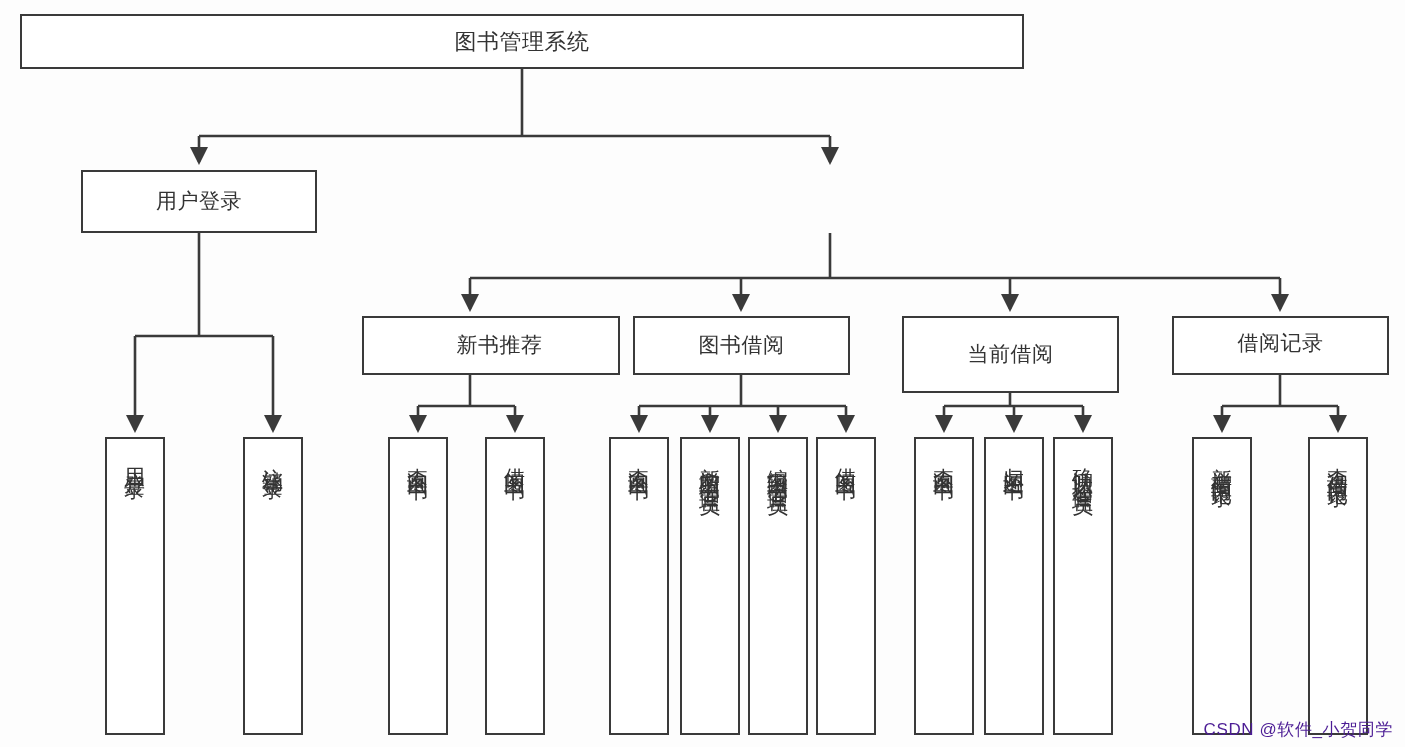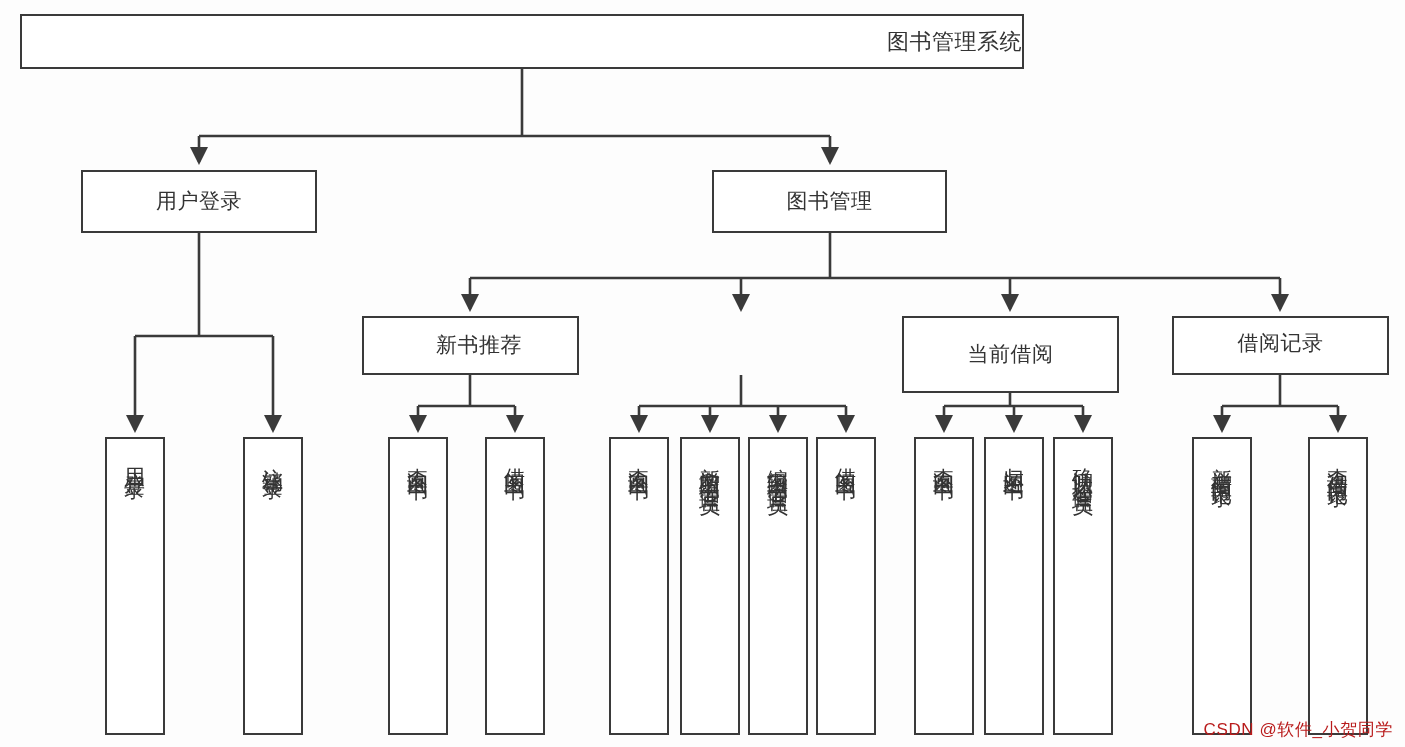--- a/index.html
+++ b/index.html
@@ -60,21 +60,21 @@
     line-height: 1.0;
     height: auto;
   }
   .node.root .label { font-size: 22px; }
 
   #watermark {
     position: absolute;
     right: 12px;
     bottom: 6px;
     font-size: 17px;
-    color: #b91c1c;
+    color: #4c1d95;
     letter-spacing: 0.6px;
     white-space: nowrap;
     font-family: "Liberation Sans", "DejaVu Sans", sans-serif;
   }
 </style>
 </head>
 <body>
 
 <div id="diagram-root">
 
@@ -121,33 +121,33 @@
       <path d="M 1014 406 L 1014 430" marker-end="url(#arrow)"></path>
       <path d="M 1083 406 L 1083 430" marker-end="url(#arrow)"></path>
 
       <path d="M 1280 375 L 1280 406"></path>
       <path d="M 1222 406 L 1338 406"></path>
       <path d="M 1222 406 L 1222 430" marker-end="url(#arrow)"></path>
       <path d="M 1338 406 L 1338 430" marker-end="url(#arrow)"></path>
     </g>
   </svg>
 
-  <div class="node horiz root" style="left:20px; top:14px; width:1004px; height:55px;justify-content:flex-end;">
+  <div class="node horiz root" style="left:20px; top:14px; width:1004px; height:55px;">
     <span class="label">图书管理系统</span>
   </div>
 
   <div class="node horiz" style="left:81px; top:170px; width:236px; height:63px;">
     <span class="label">用户登录</span>
   </div>
-  <div class="node horiz" style="left:712px; top:170px; width:235px; height:63px;">
-    <span class="label">图书管理</span>
+
+  <div class="node horiz" style="left:362px; top:316px; width:258px; height:59px;padding-left:17px;">
+    <span class="label">新书推荐</span>
   </div>
-
-  <div class="node horiz" style="left:362px; top:316px; width:217px; height:59px;padding-left:17px;">
-    <span class="label">新书推荐</span>
+  <div class="node horiz" style="left:633px; top:316px; width:217px; height:59px;">
+    <span class="label">图书借阅</span>
   </div>
   <div class="node horiz" style="left:902px; top:316px; width:217px; height:77px;">
     <span class="label">当前借阅</span>
   </div>
   <div class="node horiz" style="left:1172px; top:316px; width:217px; height:59px;font-family:Liberation Mono, monospace;">
     <span class="label">借阅记录</span>
   </div>
 
   <div class="node vert" style="left:105px; top:437px; width:60px; height:298px;">
     <span class="label">用户登录</span>

